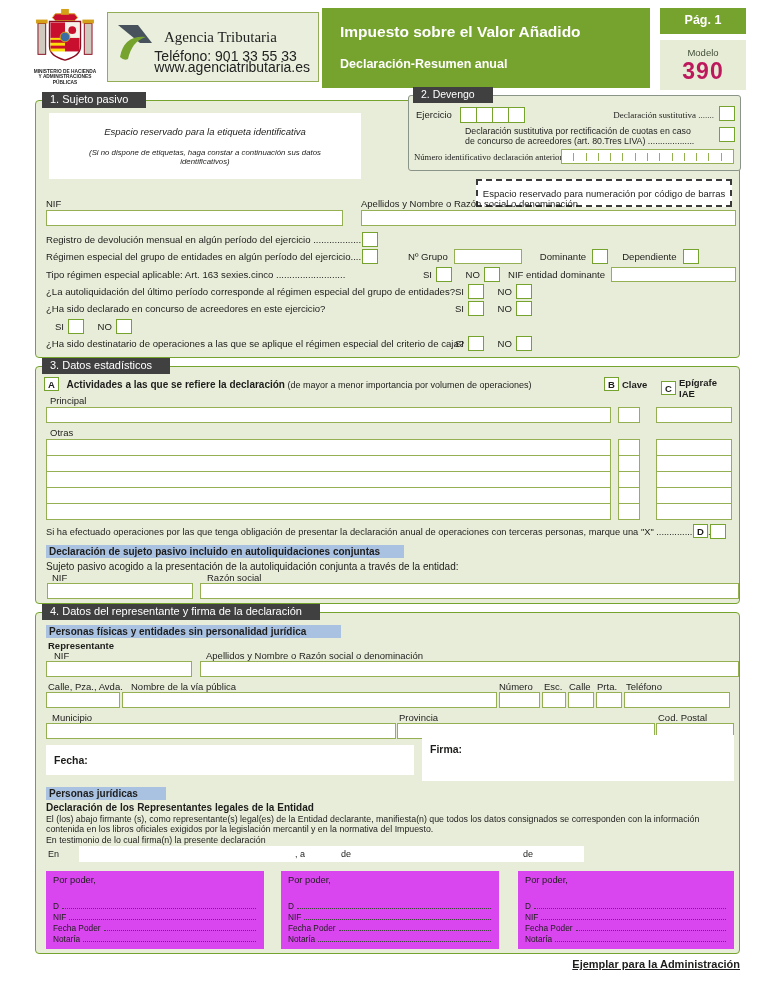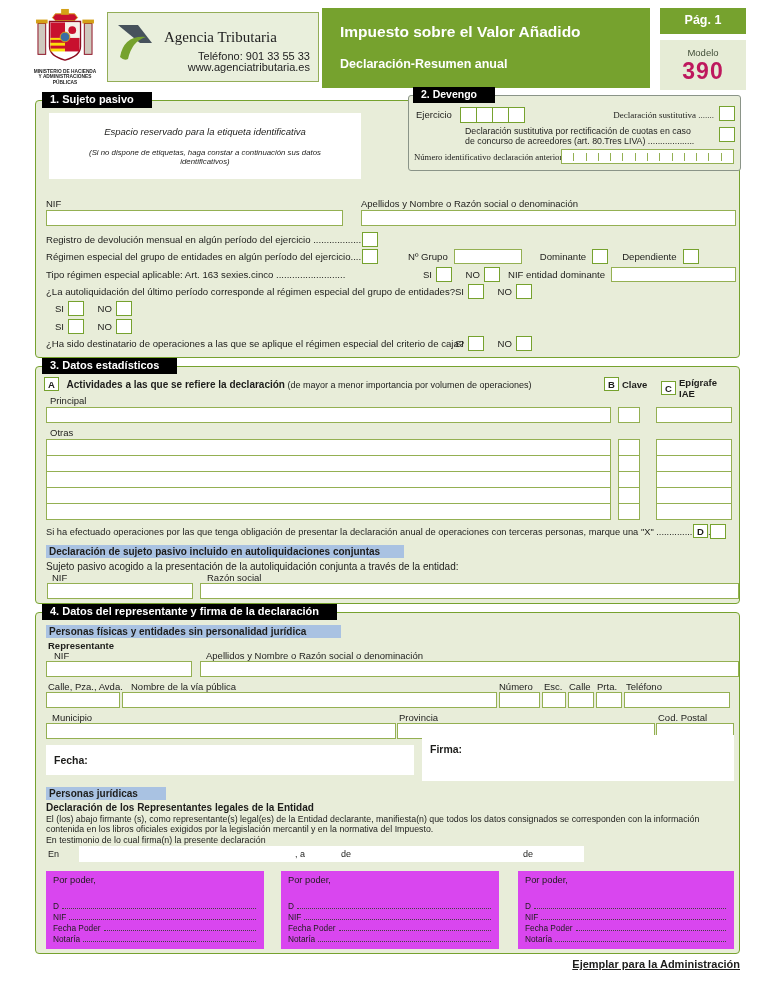--- a/index.html
+++ b/index.html
@@ -11,37 +11,37 @@
   }
   .abs { position:absolute; }
 
   
   .crest { left:25px; top:8px; width:80px; height:84px; text-align:center; }
   .ministry { font-size:4.8px; line-height:5.4px; font-weight:bold; color:#222; margin-top:1px; }
   .agency-box { left:107px; top:12px; width:212px; height:70px;
     background:#e9efdc; border:1px solid #93ad57; }
   .agency-name { position:absolute; left:56px; top:16px;
     font-family:"Liberation Serif", serif; font-size:15px; color:#222; }
-  .agency-contact { position:absolute; right:8px; top:38px; text-align:right;
-    font-size:11px; line-height:11px; color:#222; }
+  .agency-contact { position:absolute; right:8px; top:38px; 
+    font-size:14px; line-height:11px; color:#222; }
   .title-box { left:322px; top:8px; width:328px; height:80px; background:#76a22e;
     color:#fff; padding:15px 0 0 18px; }
   .title-box .t1 { font-size:15.5px; font-weight:bold; }
   .title-box .t2 { font-size:12.5px; font-weight:bold; margin-top:16px; }
   .pag-box { left:660px; top:8px; width:86px; height:26px; background:#76a22e;
     color:#fff; font-size:12.5px; font-weight:bold; text-align:center; line-height:25px; }
   .modelo-box { left:660px; top:40px; width:86px; height:50px; background:#e6ecd6; text-align:center; }
   .modelo-box .m1 { font-size:9.5px; color:#44503a; margin-top:7px; }
   .modelo-box .m2 { font-size:23px; font-weight:bold; letter-spacing:1px; color:#be185d; }
 
   
   .panel { position:absolute; left:35px; width:705px; background:#e8edd9;
     border:1.5px solid #76a22e; border-radius:4px; }
-  .tab { position:absolute; top:-9px; left:6px; background:#000000; color:#fff;
-    font-weight:bold; font-size:11px; line-height:15px; padding:0 18px 1px 8px; white-space:nowrap; }
+  .tab { position:absolute; top:-9px; left:6px; background:#404040; color:#fff;
+    font-weight:normal; font-size:11px; line-height:15px; padding:0 18px 1px 8px; white-space:nowrap; }
 
   .lb { position:absolute; font-size:9.5px; white-space:nowrap; }
   .lbs { position:absolute; font-size:8.7px; white-space:nowrap;font-family:Liberation Serif, serif; }
   .inp { position:absolute; background:#fff; border:1px solid #94b052; height:16px; }
   .cb { width:16px; height:15px; background:#fff; border:1px solid #76a22e; flex:none; display:inline-block; }
   .cb.abs { position:absolute; }
   .letterbox { width:15px; height:14px; background:#fff; border:1.5px solid #76a22e;
     font-weight:bold; font-size:9.5px; display:inline-flex; align-items:center;
     justify-content:center; flex:none; }
   .bluebar { position:absolute; background:#a9c2e2; height:13px; line-height:13px;
@@ -182,20 +182,23 @@
         <span class="tick"></span>
         <span class="tick"></span>
         <span class="tick"></span>
         <span class="tick"></span>
         <span class="tick"></span>
         <span class="tick"></span>
         <span class="tick"></span>
     </div>
   </div>
 
+  <div class="barcode">
+    <span>Espacio reservado para numeración por código de barras</span>
+  </div>
 
   <span class="lb" style="left:10px;top:97px">NIF</span>
   <span class="lb" style="left:325px;top:97px">Apellidos y Nombre o Razón social o denominación</span>
   <div class="inp" style="left:10px;top:109px;width:297px"></div>
   <div class="inp" style="left:325px;top:109px;width:375px"></div>
 
   <div class="questions">
     <div class="qrow">
       <span class="qt w1">Registro de devolución mensual en algún período del ejercicio .....................</span>
       <span class="cb"></span>
@@ -220,20 +223,21 @@
       <span class="qinp" style="flex:1;margin-left:6px"></span>
     </div>
     <div class="qrow">
       <span class="qt w4">¿La autoliquidación del último período corresponde al régimen especial del grupo de entidades?</span>
       <span class="silab">SI</span>
       <span class="cb"></span>
       <span class="nolab">NO</span>
       <span class="cb"></span>
     </div>
     <div class="qrow">
+      <span class="qt w4">¿Ha sido declarado en concurso de acreedores en este ejercicio?</span>
       <span class="silab">SI</span>
       <span class="cb"></span>
       <span class="nolab">NO</span>
       <span class="cb"></span>
     </div>
     <div class="qrow">
       <span class="silab">SI</span>
       <span class="cb"></span>
       <span class="nolab">NO</span>
       <span class="cb"></span>

